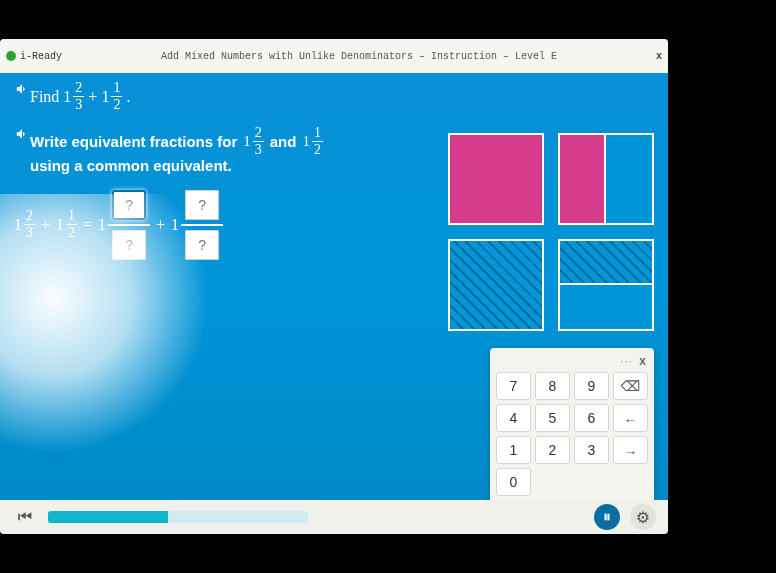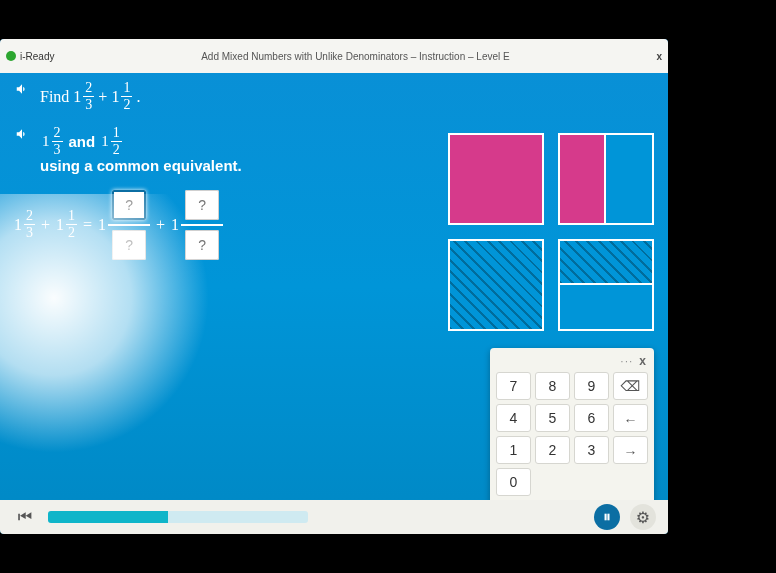--- a/index.html
+++ b/index.html
@@ -30,35 +30,36 @@
   }
   .topbar {
     background: #f5f5f2;
     height: 34px;
     display: flex;
     align-items: center;
     padding: 12px 6px;
     font-size: 10px;
     color: #333;
     justify-content: space-between;
+    font-family: Liberation Mono, monospace;
   }
   .topbar .brand { display:flex; align-items:center; gap:4px;}
   .topbar .brand .badge {
     width:10px;height:10px;border-radius:50%;
     background:#2ca630;
   }
   .topbar .title { flex:1; text-align:center; color:#555;}
   .topbar .close { font-weight:bold; cursor:pointer; color:#444;}
   .content {
     position: relative;
     padding: 8px 14px;
     color: #fff;
     height: calc(100% - 20px - 34px);
   }
-  .row { display:flex; gap:10px; }
+  .row { display:flex; }
   .audio-icon {
     width:16px;height:16px;flex:0 0 16px;
     display:inline-flex;align-items:center;justify-content:center;
   }
   .audio-icon svg { width:14px;height:14px; fill:#fff; }
   .mathline {
     display:flex;align-items:center;gap:4px;font-size:16px;
     font-family:"Times New Roman",serif;
   }
   .frac {
@@ -197,20 +198,21 @@
       </div>
 
       <div class="row question">
         <span class="audio-icon">
           <svg viewBox="0 0 24 24">
               <path d="M3 9v6h4l5 5V4L7 9H3zm13.5 3a4.5 4.5 0 0 0-2.5-4v8a4.5 4.5 0 0 0 2.5-4z"></path>
             </svg>
         </span>
         <div>
           <div class="mathline" style="flex-wrap:wrap;font-family:Arial;font-size:15px;">
+            <b>Write equivalent fractions for</b>
             <span class="mixed serif" style="margin:0 2px;">
               <span>1</span>
               <span class="frac">
                 <span class="num">2</span>
                 <span class="den">3</span>
               </span>
             </span>
             <b>and</b>
             <span class="mixed serif" style="margin:0 2px;">
               <span>1</span>

